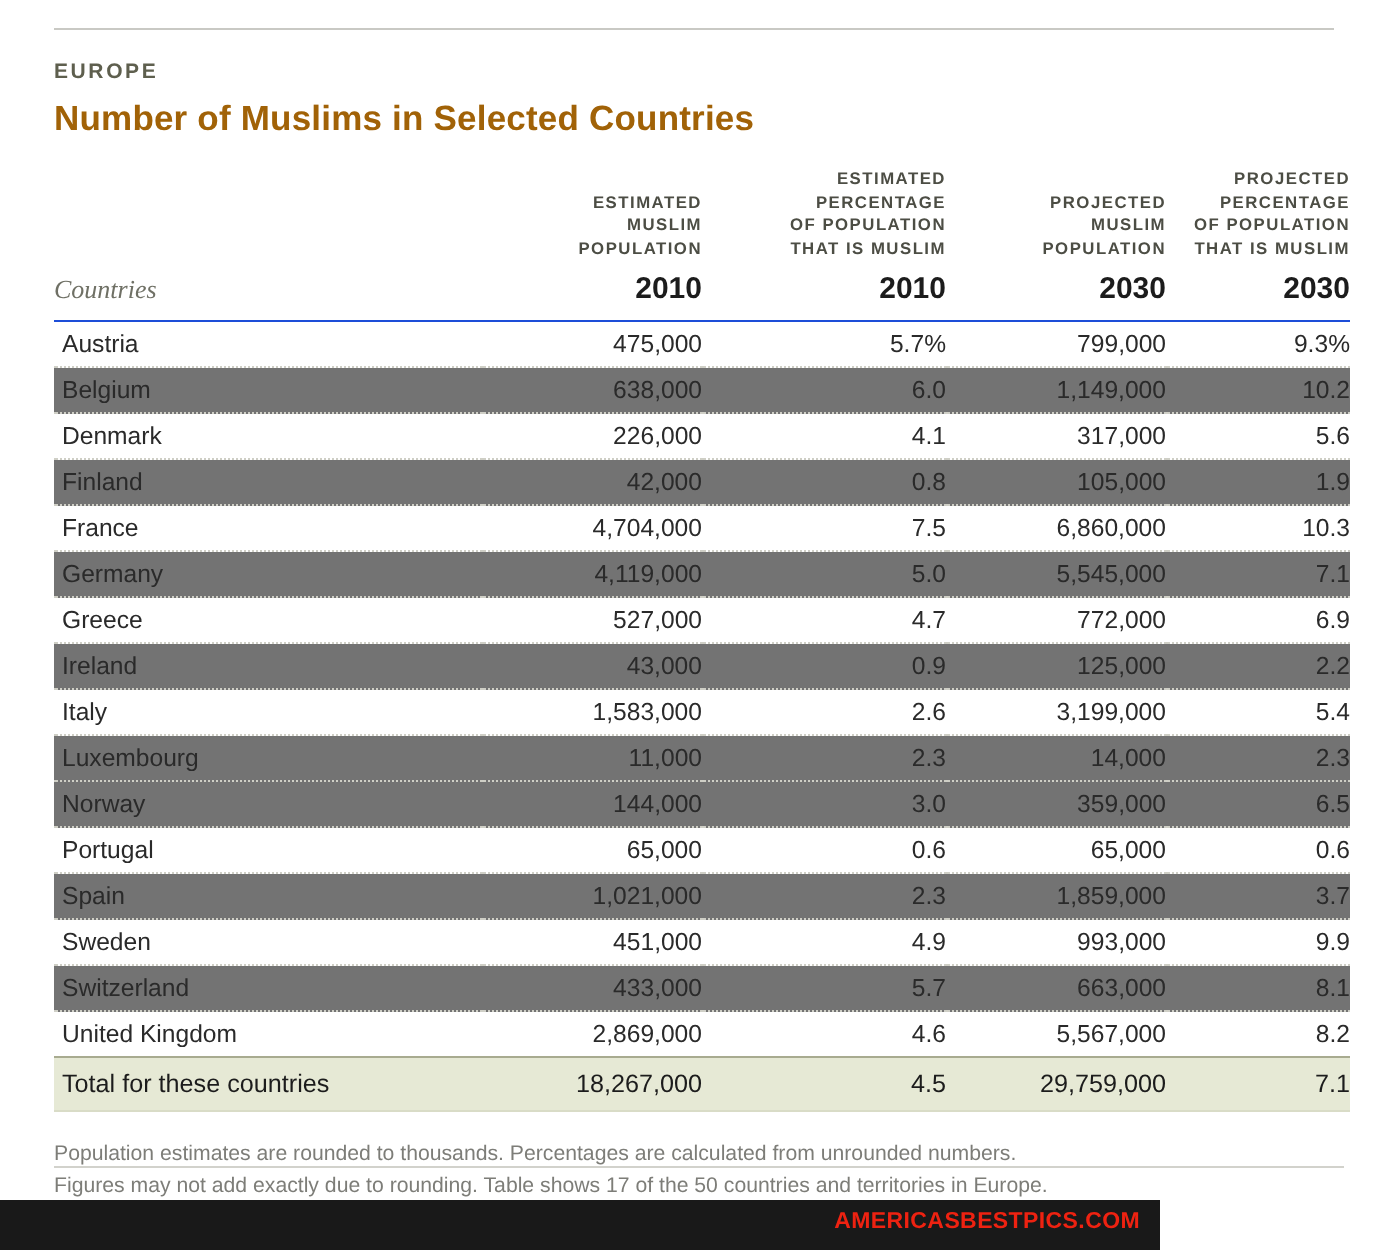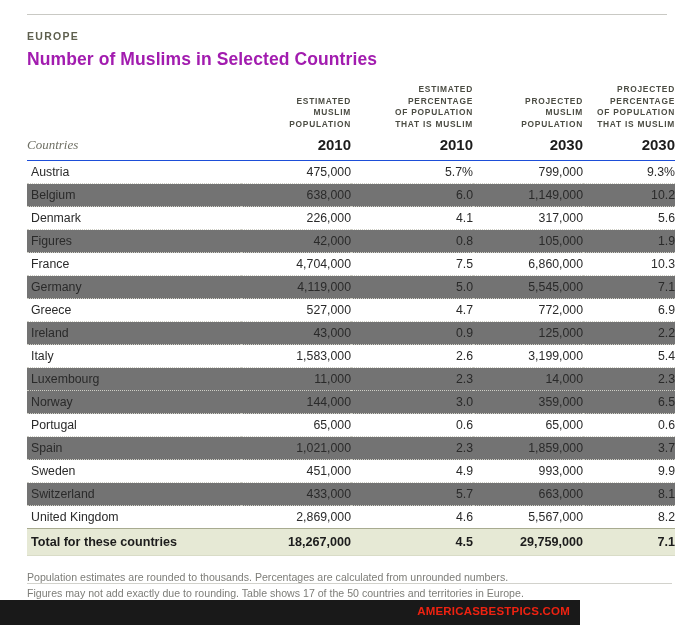--- a/index.html
+++ b/index.html
@@ -38,21 +38,21 @@
     font-weight: bold;
     letter-spacing: 1.3px;
     color: #5e5f4e;
     margin-top: 15px;
     margin-left: 2px;
   }
 
   .title {
     font-size: 17.5px;
     font-weight: bold;
-    color: #a21caf;
+    color: #a16207;
     margin-top: 7px;
     margin-left: 2px;
     letter-spacing: 0.1px;
   }
 
   table.tbl {
     width: 648px;
     margin-left: 2px;
     margin-top: 2px;
     border-collapse: collapse;
@@ -106,21 +106,21 @@
   tr.row td.country {
     text-align: left;
     padding-left: 4px;
   }
   tr.row.alt td {
     background: #737373;
   }
 
   tr.total td {
     font-size: 12.6px;
-    font-weight: bold;
+    font-weight: normal;
     color: #1c1c1c;
     text-align: right;
     background: #e6e9d5;
     padding: 6px 0 6px 0;
     border-top: 1px solid #a8ab90;
     border-bottom: 1px solid #d9dcc7;
   }
   tr.total td.country {
     text-align: left;
     padding-left: 4px;
@@ -221,21 +221,21 @@
           <td>10.2</td>
         </tr>
       <tr class="row">
           <td class="country">Denmark</td>
           <td>226,000</td>
           <td>4.1</td>
           <td>317,000</td>
           <td>5.6</td>
         </tr>
       <tr class="row alt">
-          <td class="country">Figures</td>
+          <td class="country">Finland</td>
           <td>42,000</td>
           <td>0.8</td>
           <td>105,000</td>
           <td>1.9</td>
         </tr>
       <tr class="row">
           <td class="country">France</td>
           <td>4,704,000</td>
           <td>7.5</td>
           <td>6,860,000</td>

